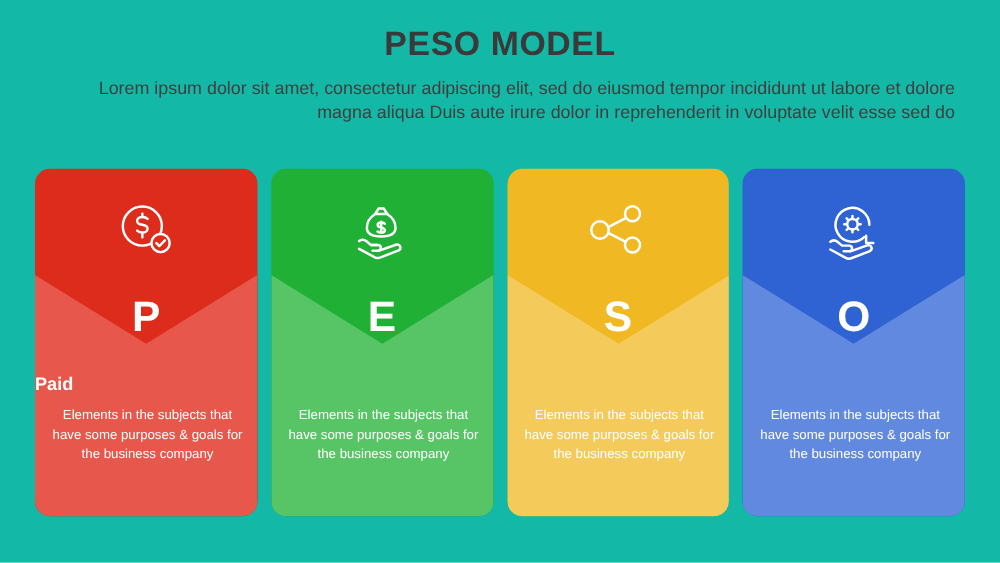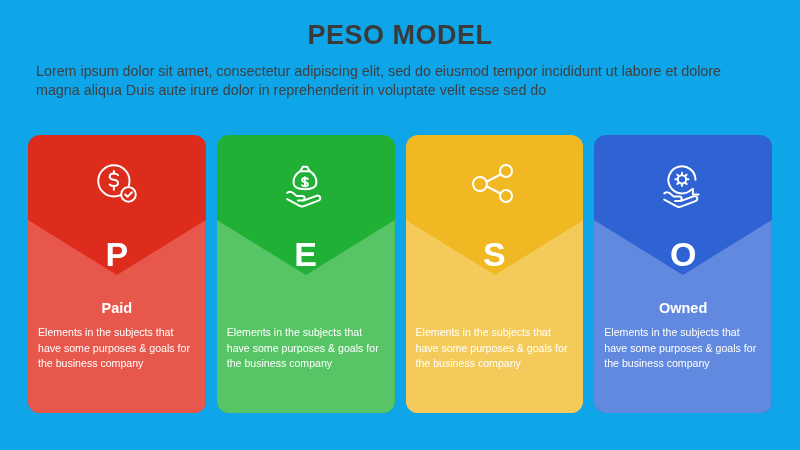--- a/index.html
+++ b/index.html
@@ -10,39 +10,39 @@
     width: 800px;
     height: 450px;
     background: #ffffff;
     font-family: "Liberation Sans", sans-serif;
     overflow: hidden;
   }
   .page {
     position: relative;
     width: 800px;
     height: 450px;
-    background: #0ea5e9;
+    background: #14b8a6;
   }
   .title {
     position: absolute;
     top: 20px;
     left: 0;
     width: 800px;
     text-align: center;
     font-size: 27px;
     font-weight: bold;
     color: #3a3a3a;
     letter-spacing: 0.5px;
   }
   .subtitle {
     position: absolute;
     top: 62px;
     left: 36px;
     width: 728px;
-    text-align: left;
+    text-align: right;
     font-size: 14.3px;
     line-height: 19px;
     color: #3f3f3f;
   }
   .cards {
     position: absolute;
     top: 135px;
     left: 28px;
     width: 744px;
     height: 278px;
@@ -87,32 +87,32 @@
     font-size: 34px;
     font-weight: bold;
     color: #ffffff;
     z-index: 3;
   }
   .card-title {
     position: absolute;
     top: 165px;
     left: 0;
     width: 100%;
-    text-align: center;
+    text-align: left;
     font-size: 14.5px;
     font-weight: bold;
     color: #ffffff;
     z-index: 3;
   }
   .card-desc {
     position: absolute;
     top: 190px;
     left: 10px;
     width: 160px;
-    text-align: left;
+    text-align: center;
     font-size: 10.6px;
     line-height: 15.5px;
     color: #ffffff;
     z-index: 3;
   }
 </style>
 </head>
 <body>
 
 <div class="page">
@@ -182,18 +182,17 @@
         <svg width="50" height="50" viewBox="0 0 48 48" fill="none" stroke="#ffffff" stroke-width="1.9" stroke-linecap="round" stroke-linejoin="round">
           <path d="M36 20a13 13 0 1 0-4 9.4"></path>
           <path d="M33.5 28.5v5.5h5.5"></path>
           <circle cx="23" cy="19.5" r="4"></circle>
           <path d="M23 13.2v2M23 23.8v2M16.7 19.5h2M27.3 19.5h2M18.5 15l1.4 1.4M26.1 22.6l1.4 1.4M27.5 15l-1.4 1.4M19.9 22.6l-1.4 1.4"></path>
           <path d="M6 33c1.8-1.4 4-1.2 5.7.2l3.4 2.8h5.2c1.4 0 2.4 1 2.4 2.2s-1 2.2-2.4 2.2h-4"></path>
           <path d="M21.5 40.4l12.8-4.6c1.5-.5 2.9.3 3.3 1.5.4 1.2-.3 2.5-1.7 3.1L22.6 45.5c-1.9.8-3.4.7-5.1-.3L6 39"></path>
         </svg>
       </div>
       <div class="letter">O</div>
-      <div class="card-title">Owned</div>
       <div class="card-desc">Elements in the subjects that have  some purposes &amp; goals for the  business company</div>
     </div>
 
   </div>
 </div>
 
 </body></html>

